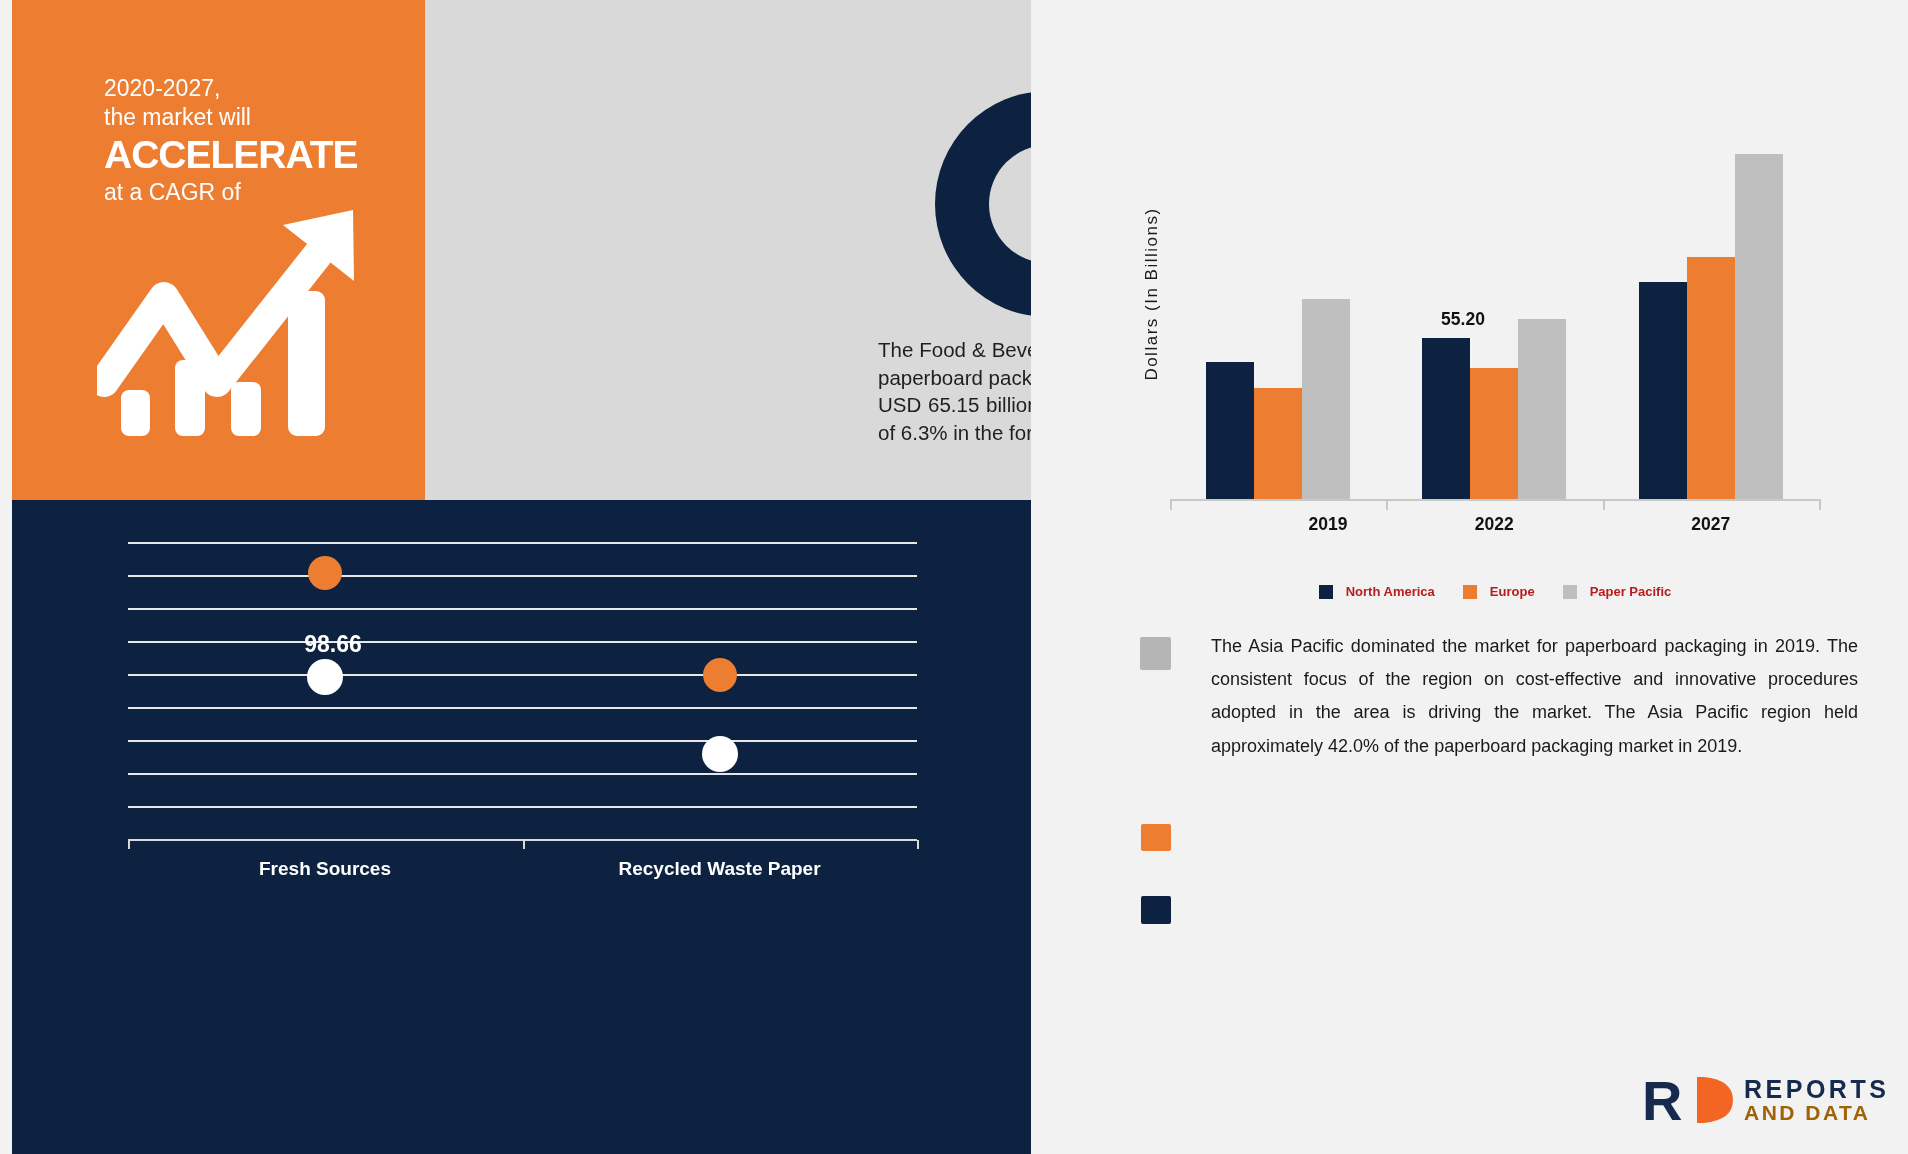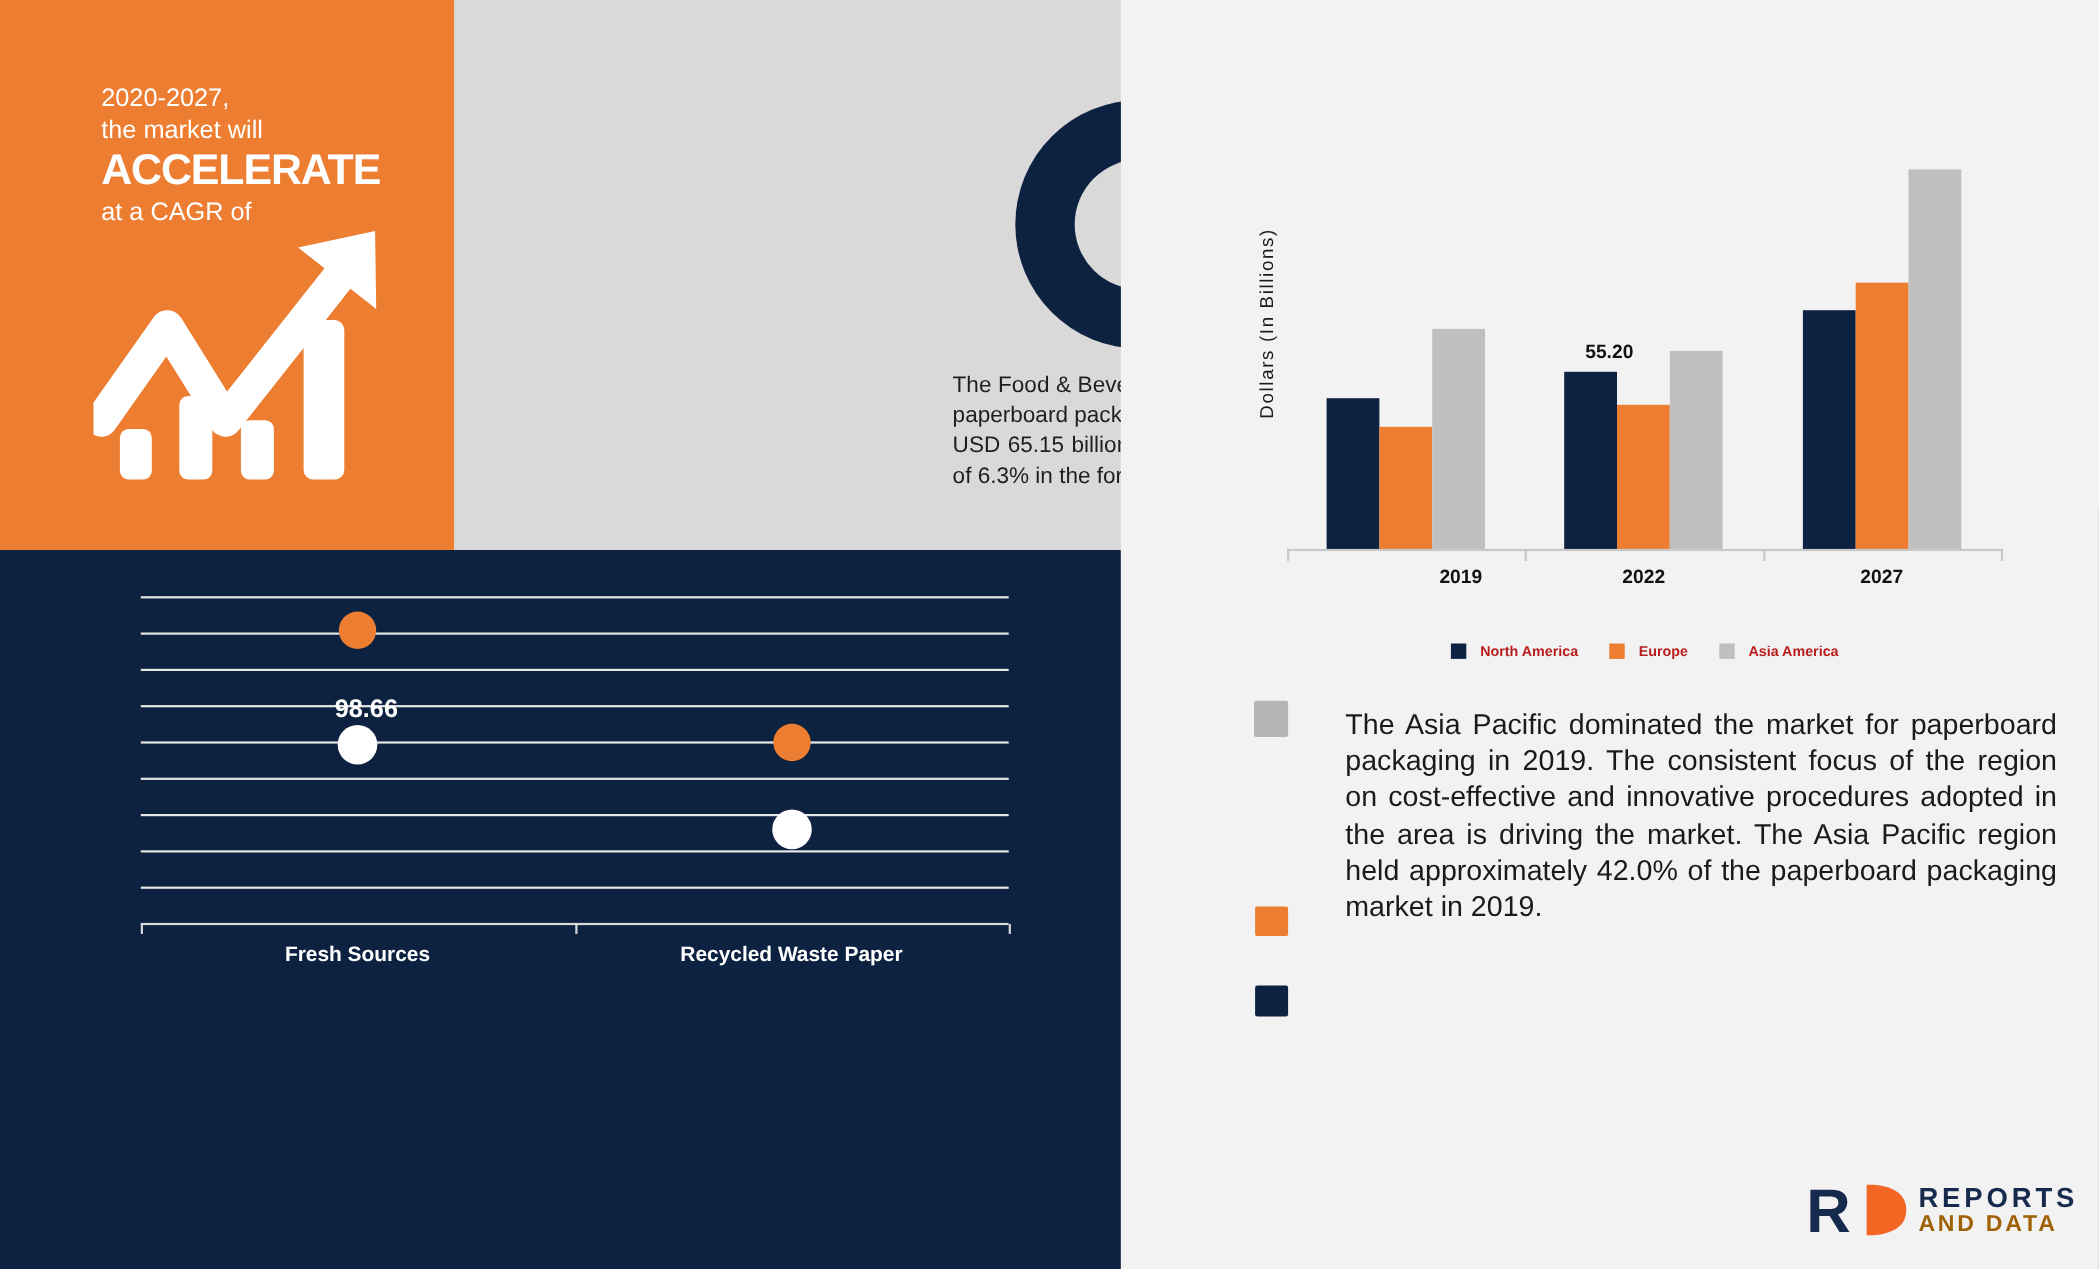--- a/index.html
+++ b/index.html
@@ -1,18 +1,18 @@
 <!DOCTYPE html>
 <html><head>
 <meta charset="utf-8">
 <style>
   html,body{margin:0;padding:0;background:#888;}
   .canvas{position:relative;width:1908px;height:1154px;overflow:hidden;
           font-family:"Liberation Sans", sans-serif;background:#F2F2F2;}
-  .panel{position:absolute;}
+  .panel{position:absolute;margin-left:12px;}
   #panel-cagr{left:0;top:0;width:413px;height:500px;background:#ED7D31;}
   #panel-donut{left:413px;top:0;width:606px;height:500px;background:#D9D9D9;}
   #panel-navy{left:0;top:500px;width:1019px;height:654px;background:#0D2240;}
   #panel-region{left:1019px;top:0;width:889px;height:1154px;background:#F2F2F2;}
 
   
   .cagr-text{position:absolute;left:92px;top:74px;color:#fff;}
   .cagr-line{font-size:23px;line-height:29px;font-weight:400;}
   .cagr-big{font-size:39px;line-height:46px;font-weight:bold;letter-spacing:-1px;}
   .cagr-val{font-size:38px;line-height:48px;font-weight:bold;}
@@ -41,21 +41,21 @@
   .bar{position:absolute;}
   .bc-axis{position:absolute;left:1170px;top:499px;width:650px;height:2px;background:#C8C8C8;}
   .bc-tick{position:absolute;width:2px;height:11px;top:499px;background:#C8C8C8;}
   .bc-year{position:absolute;top:514px;width:120px;text-align:center;font-size:17.5px;font-weight:bold;color:#111;}
   .bc-dlabel{position:absolute;width:120px;text-align:center;font-size:17.5px;font-weight:bold;color:#111;}
   .bar-legend{position:absolute;left:1170px;top:584px;width:650px;display:flex;gap:28px;justify-content:center;align-items:center;}
   .bar-legend .item{display:flex;align-items:center;gap:13px;font-size:13px;font-weight:bold;color:#b91c1c;}
   .bar-legend .sw{width:14px;height:14px;}
 
   .rb-square{position:absolute;border-radius:2px;}
-  .rb-text{position:absolute;left:1210px;width:647px;margin:13px;font-size:26px;line-height:33.2px;
+  .rb-text{position:absolute;left:1210px;width:647px;margin:1px;font-size:18px;line-height:33.2px;
            color:#1A1A1A;text-align:justify;}
 
   
   #logo{position:absolute;left:1645px;top:1076px;display:flex;align-items:center;gap:9px;}
   .logo-text .l1{font-size:25px;font-weight:bold;letter-spacing:3.5px;color:#152A4D;line-height:25px;}
   .logo-text .l2{font-size:21px;font-weight:bold;letter-spacing:2.5px;color:#a16207;line-height:22px;}
 </style>
 </head>
 <body>
 
@@ -107,21 +107,21 @@
     <div class="item">
       <span class="sw" style="background:#0D2240"></span>
       <span>North America</span>
     </div>
     <div class="item">
       <span class="sw" style="background:#ED7D31"></span>
       <span>Europe</span>
     </div>
     <div class="item">
       <span class="sw" style="background:#BFBFBF"></span>
-      <span>Asia America</span>
+      <span>Paper Pacific</span>
     </div>
   </div>
 
   <span class="rb-square" style="left:1140px;top:637px;width:31px;height:33px;background:#B5B5B5;"></span>
   <p class="rb-text" style="top:629px;">The Asia Pacific dominated the market for paperboard packaging in 2019. The consistent focus of the region on cost-effective and innovative procedures adopted in the area is driving the market. The Asia Pacific region held approximately 42.0% of the paperboard packaging market in 2019.</p>
 
   <span class="rb-square" style="left:1141px;top:824px;width:30px;height:27px;background:#ED7D31;"></span>
 
   <span class="rb-square" style="left:1141px;top:896px;width:30px;height:28px;background:#0D2240;"></span>
 

